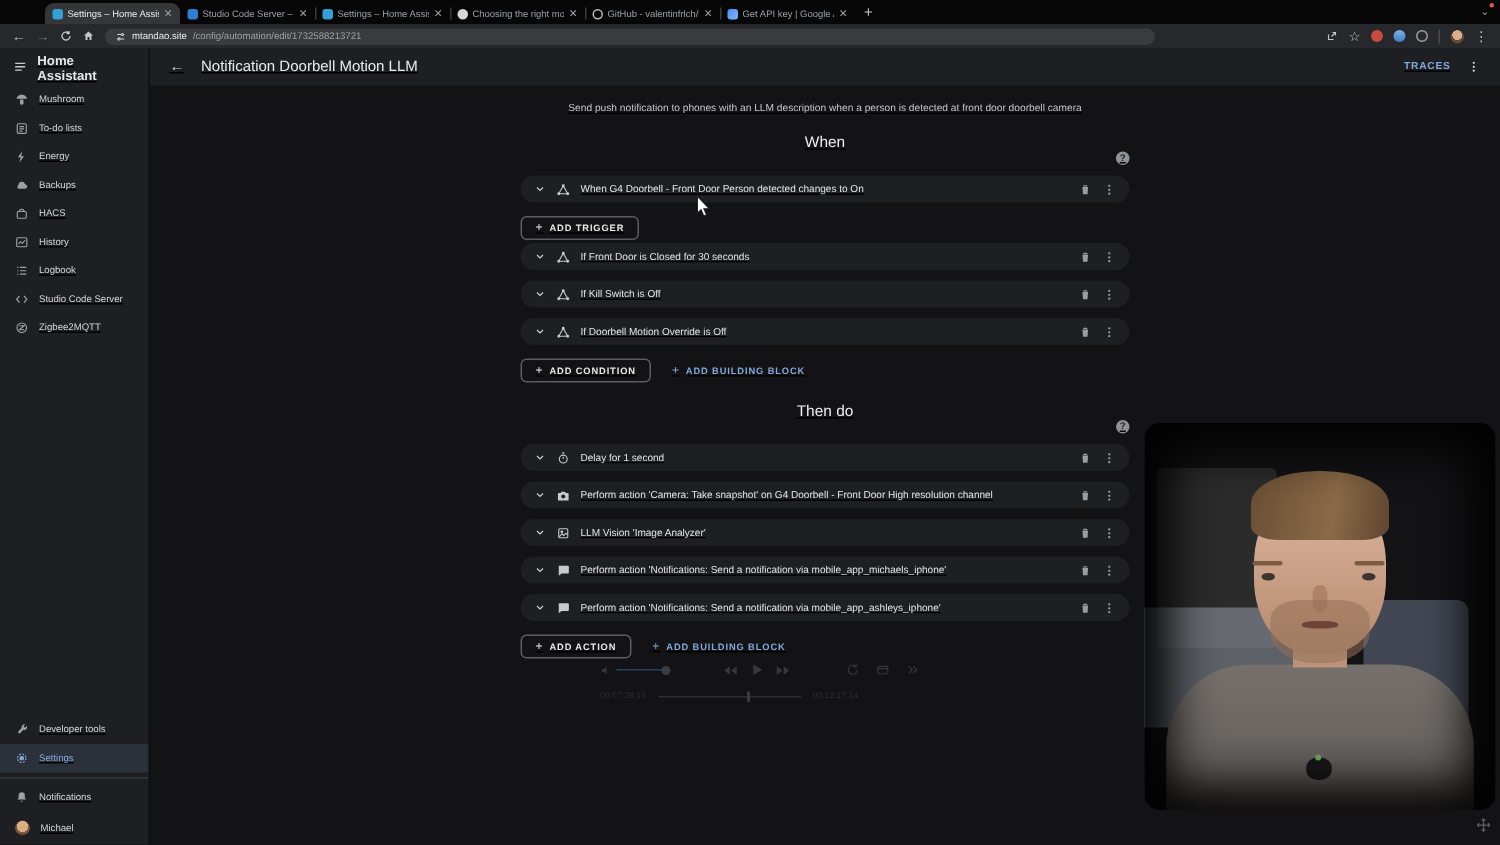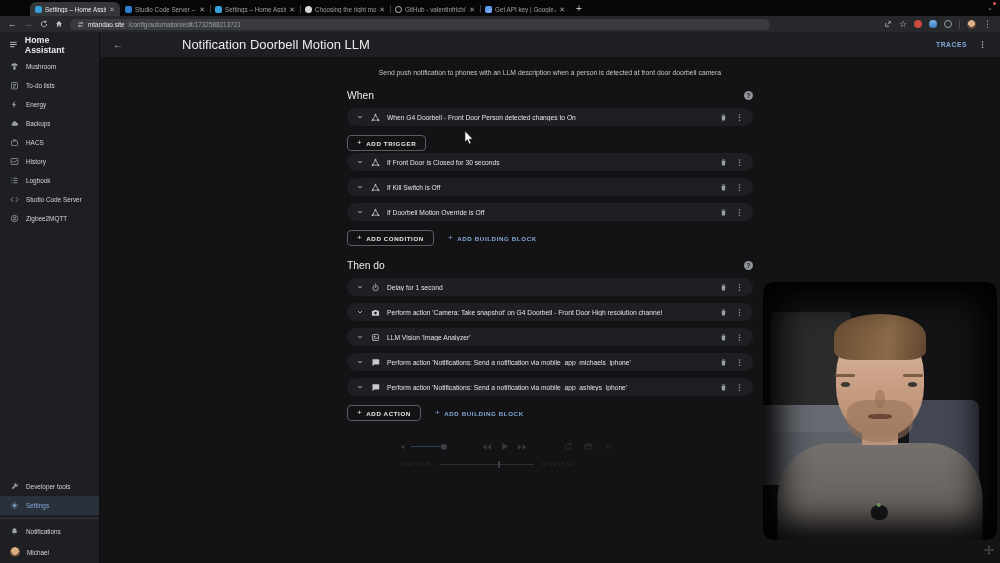--- a/index.html
+++ b/index.html
@@ -29,44 +29,44 @@
   .urlpill { width:700px; height:11px; background:#3a3b3f; border-radius:6px; display:flex; align-items:center;
     gap:4px; padding:0 7px; font-size:6.4px; color:#cfd0d2; }
   .url-domain { color:#e8eaed; }
   .url-path { color:#9aa0a6; }
   .toolbar-right { margin-left:auto; display:flex; align-items:center; gap:7px; }
   .ext { width:8px; height:8px; border-radius:50%; }
   .sep { width:1px; height:9px; background:#4a4b4e; }
   .avatar-sm { width:9px; height:9px; border-radius:50%; background:radial-gradient(circle at 50% 38%, #d9b08c 0 45%, #6b4b33 46% 70%, #444 71%); }
 
   
-  .app { position:absolute; top:32px; left:0; width:1000px; height:531px; display:flex; }
+  .app { position:absolute; top:32px; left:0; width:1000px; height:531px; display:flex;text-decoration:underline; }
   .sidebar { width:100px; background:#1d1f23; border-right:1px solid #0d0e10; display:flex; flex-direction:column; flex:none; }
   .sb-header { height:25px; display:flex; align-items:center; gap:7px; padding:0 9px; color:#e7e7e7;
     font-size:8.8px; font-weight:bold; }
   .sb-item { height:19px; display:flex; align-items:center; gap:7px; padding:0 10px; color:#d4d4d4; font-size:6.4px; }
   .sb-item .ic { color:#9da0a6; flex:none; }
   .sb-item.active { background:rgba(132,168,218,0.13); color:#84a8da; }
   .sb-item.active .ic { color:#84a8da; }
   .sb-spacer { flex:1; }
   .sb-divider { height:1px; background:#35373c; margin:3px 0; }
   .avatar-ha { width:10px; height:10px; border-radius:50%;
     background:radial-gradient(circle at 50% 40%, #d9ae85 0 48%, #7a5638 49% 68%, #3a3a3a 69%); }
 
   .main { flex:1; display:flex; flex-direction:column; position:relative; background:#131315; }
   .main-header { height:25px; background:#1d1f23; display:flex; align-items:center; gap:11px; padding:0 13px; flex:none; }
   .back-arrow { color:#d0d0d0; font-size:10px; }
-  .page-title { color:#ebebeb; font-size:13px;margin-left:48px; }
+  .page-title { color:#ebebeb; font-size:10px; }
   .traces { margin-left:auto; color:#84a8da; font-size:6.8px; font-weight:bold; letter-spacing:0.5px; }
   .hdr-kebab { color:#cfcfcf; }
 
   .content { flex:1; position:relative; overflow:hidden; }
   .description { text-align:center; color:#c6c6c6; font-size:6.8px; margin-top:12px; }
   .column { width:406px; margin:0 auto; }
-  .section-header { display:flex; align-items:flex-start; margin:14px 0 7px; color:#ededed; font-size:10.3px; }
+  .section-header { display:flex; align-items:center; margin:14px 0 7px; color:#ededed; font-size:10.3px;flex-direction:column; }
   .sec-optional { font-size:6.5px; color:#9a9a9a; margin-left:4px; }
   .help { margin-left:auto; width:9px; height:9px; border-radius:50%; background:#8f9296; color:#202226;
     font-size:6.5px; font-weight:bold; display:flex; align-items:center; justify-content:center; align-self:center; }
   .card { height:18px; background:#1e1f22; border-radius:9px; display:flex; align-items:center;
     gap:7px; padding:0 9px; margin-bottom:7px; }
   .card .chev { color:#cfcfcf; flex:none; }
   .card .cicon { color:#c9c9c9; flex:none; }
   .card .clabel { flex:1; color:#e3e3e3; font-size:6.7px; white-space:nowrap; overflow:hidden; }
   .card .act { color:#9a9da1; flex:none; }
   .btn-row { display:flex; gap:14px; align-items:center; margin:9px 0 2px; }

